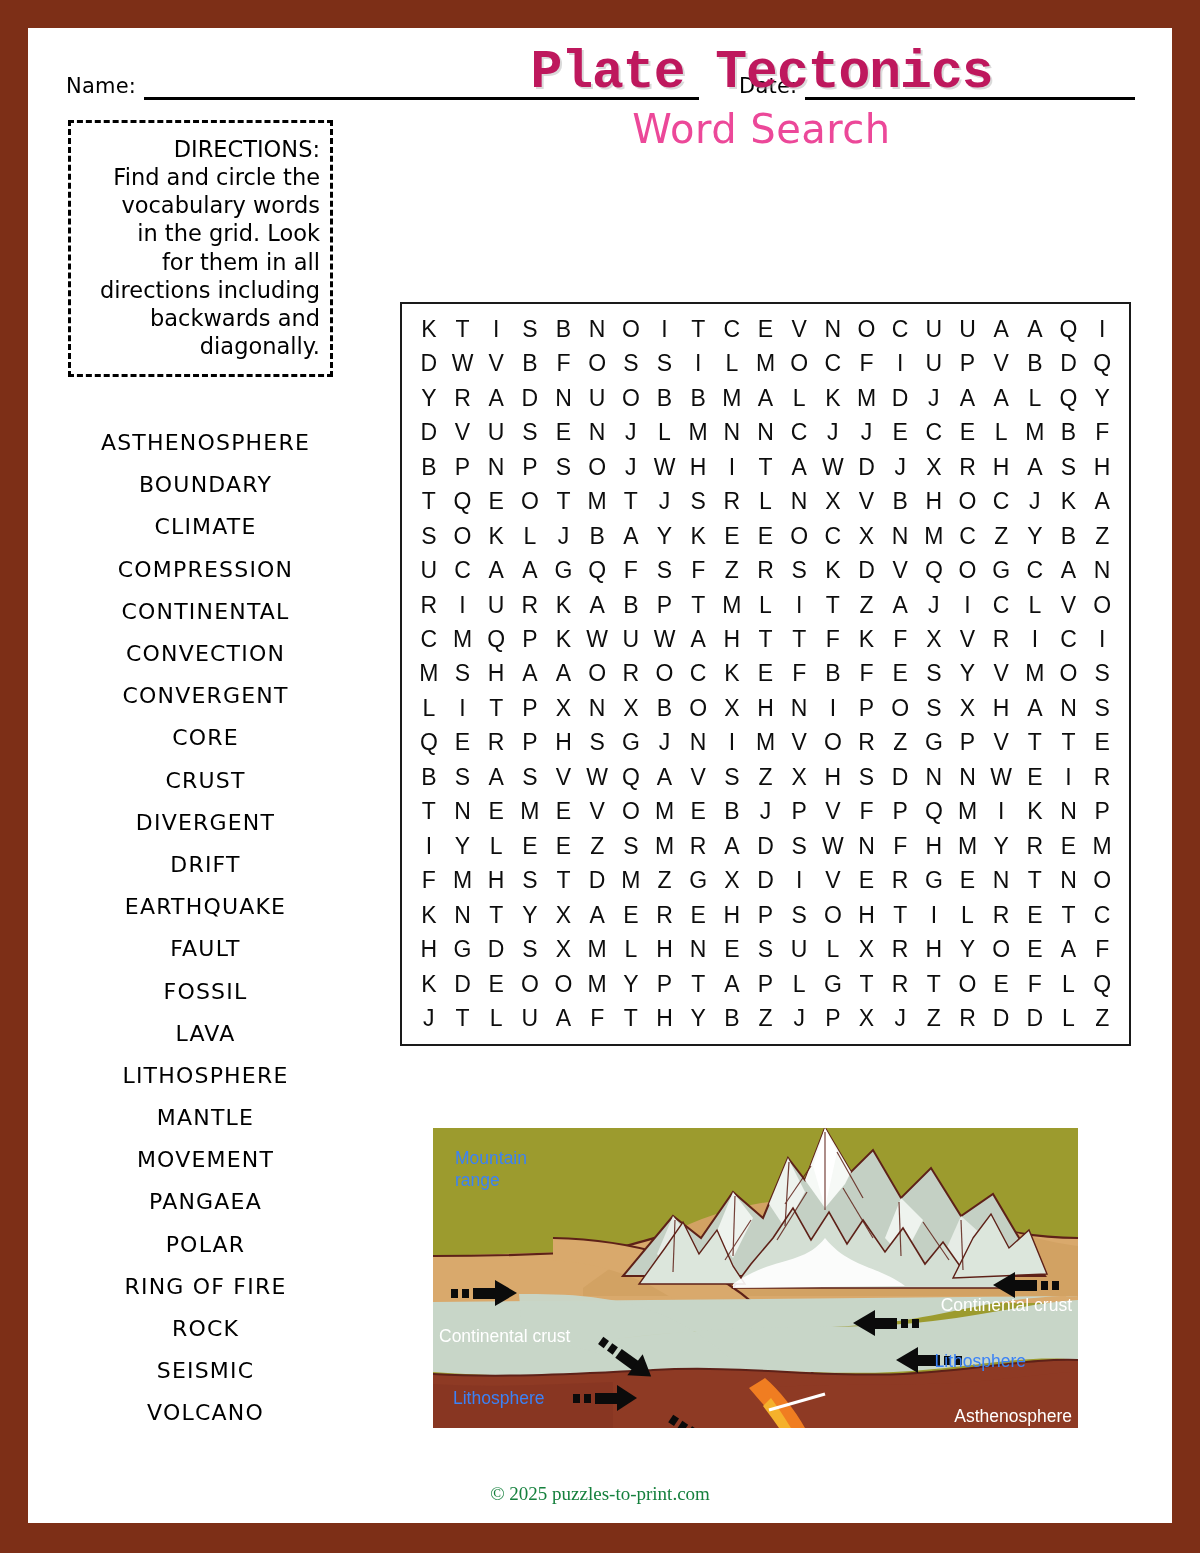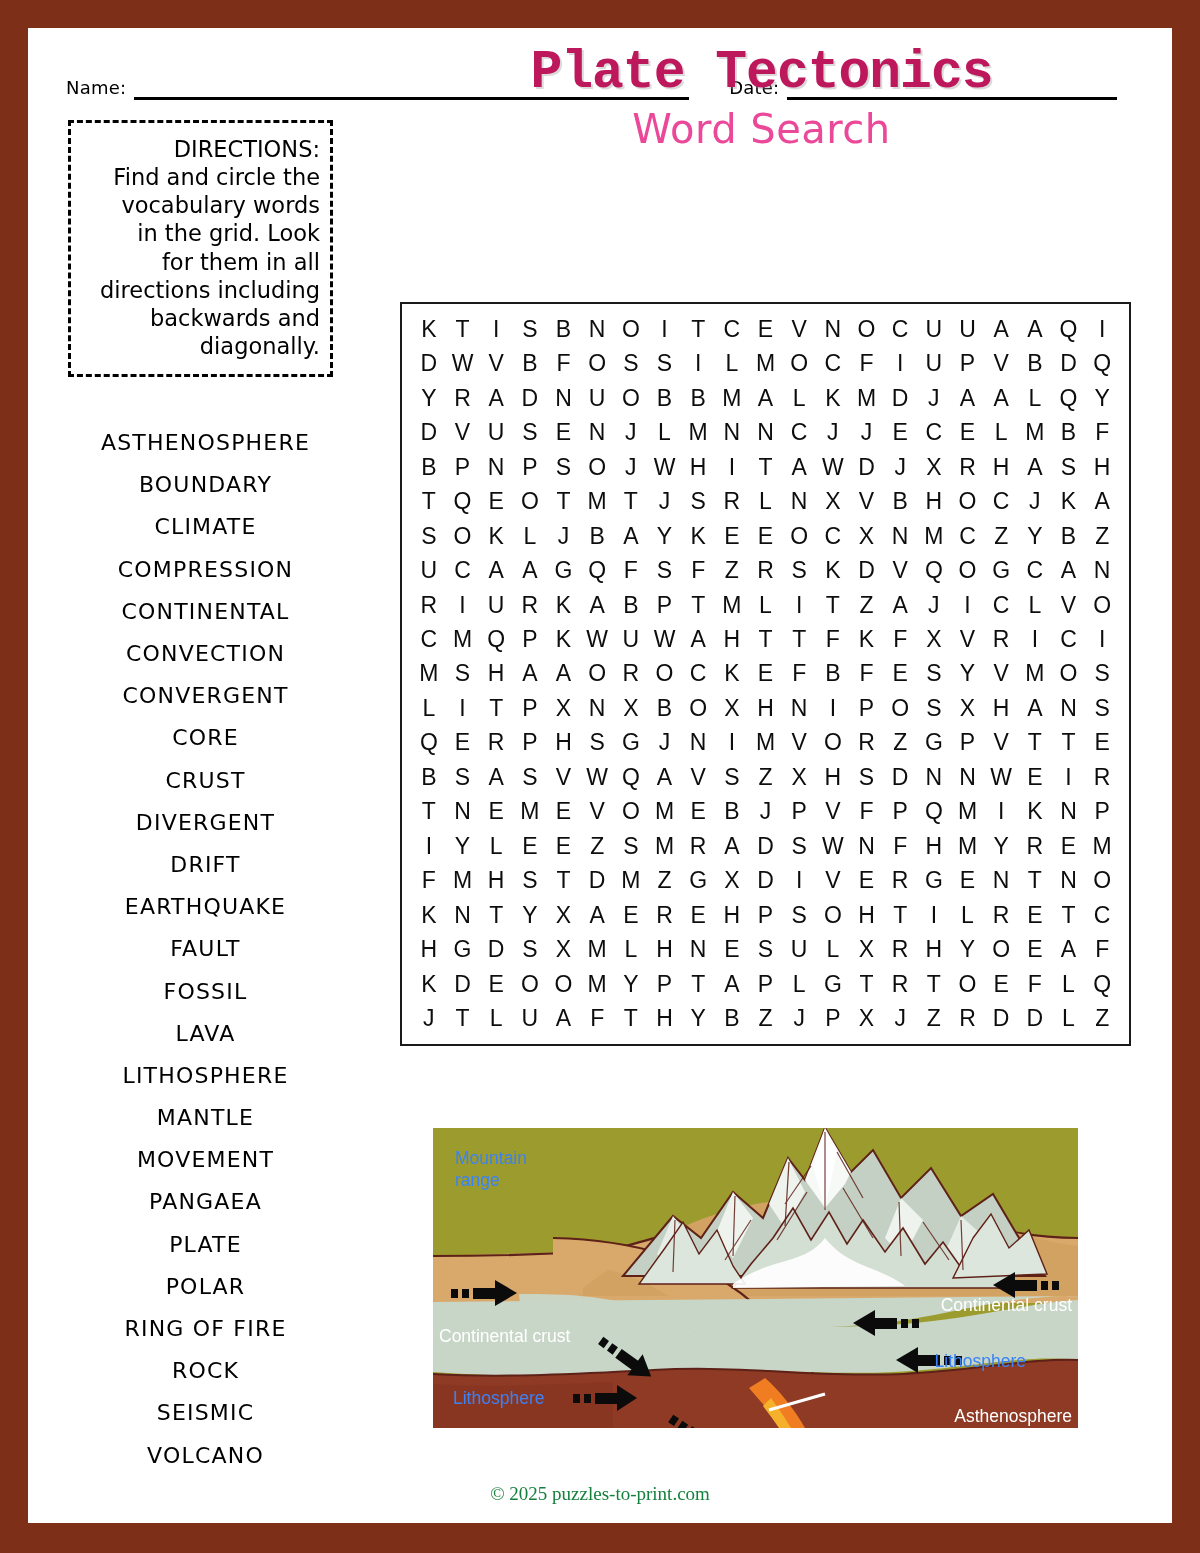--- a/index.html
+++ b/index.html
@@ -30,21 +30,21 @@
   
   #namedate {
     position: absolute;
     top: 22px; left: 38px; right: 28px;
     height: 50px;
     display: flex;
     align-items: flex-end;
     font-family: "DejaVu Sans", sans-serif;
   }
   .nd-label {
-    font-size: 18px;
+    font-size: 21px;
     color: #000;
     letter-spacing: .2px;
     padding-bottom: 2px;
     white-space: nowrap;
   }
   .nd-rule {
     border-bottom: 3px solid #000;
     height: 1px;
   }
   #name-rule { width: 555px; margin-left: 8px; }
@@ -214,21 +214,20 @@
           <div class="word">DIVERGENT</div>
           <div class="word">DRIFT</div>
           <div class="word">EARTHQUAKE</div>
           <div class="word">FAULT</div>
           <div class="word">FOSSIL</div>
           <div class="word">LAVA</div>
           <div class="word">LITHOSPHERE</div>
           <div class="word">MANTLE</div>
           <div class="word">MOVEMENT</div>
           <div class="word">PANGAEA</div>
-          <div class="word">PLATE</div>
           <div class="word">POLAR</div>
           <div class="word">RING OF FIRE</div>
           <div class="word">ROCK</div>
           <div class="word">SEISMIC</div>
           <div class="word">VOLCANO</div>
         </div>
     </div>
 
     <div id="title-wrap">
       <div id="main-title">Plate Tectonics</div>

